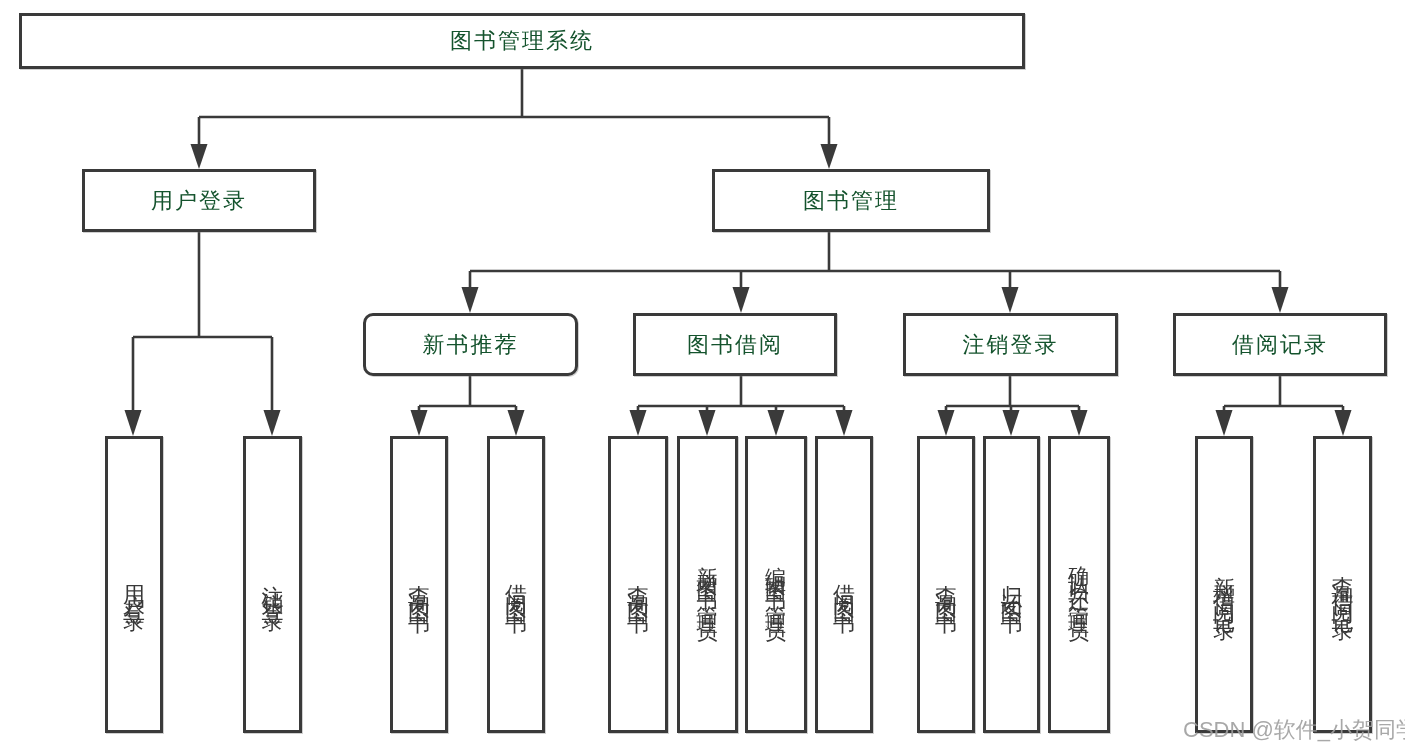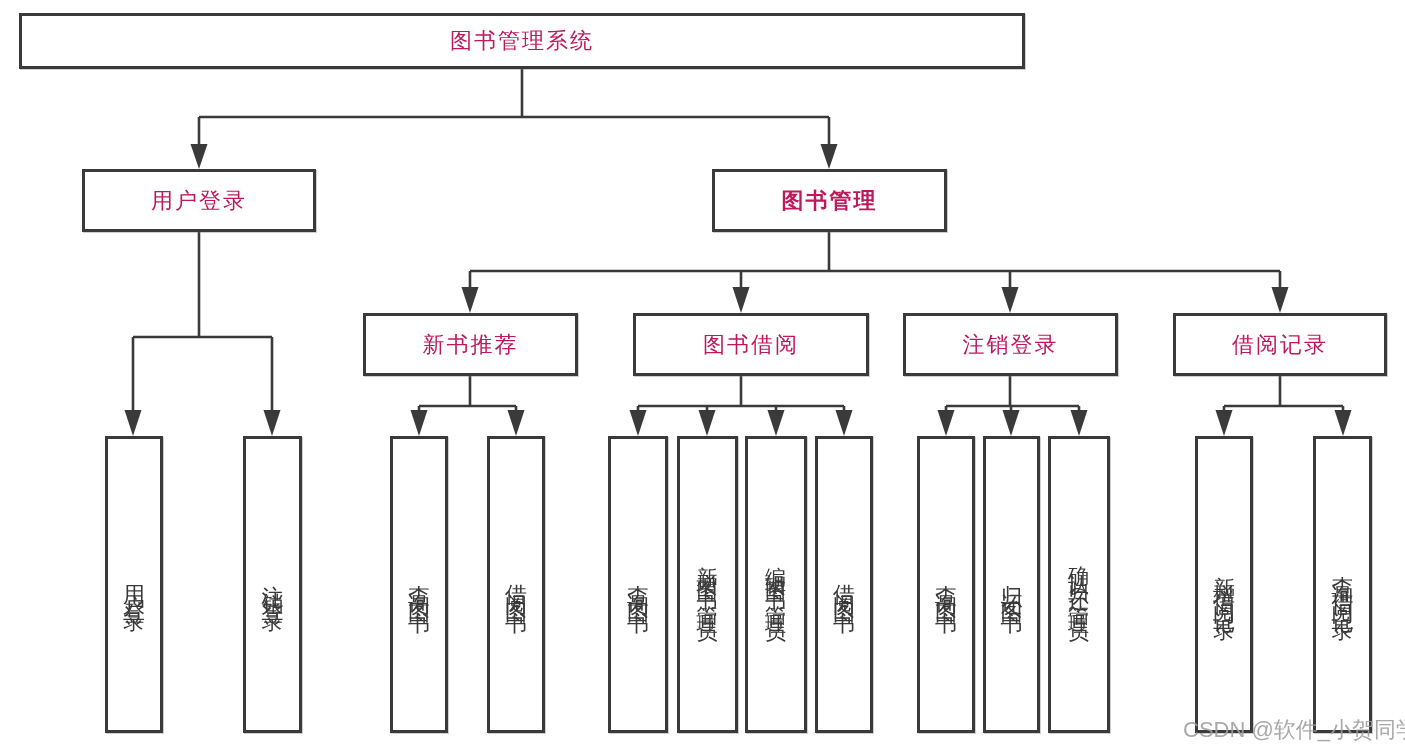--- a/index.html
+++ b/index.html
@@ -23,21 +23,21 @@
     height: 747px;
   }
   .node {
     position: absolute;
     box-sizing: border-box;
     border: 3px solid #3a3a3a;
     background: #ffffff;
     display: flex;
     align-items: center;
     justify-content: center;
-    color: #be185d;
+    color: #14532d;
     font-size: 22px;
     letter-spacing: 2px;
     box-shadow: 1px 1px 0 rgba(120,120,120,0.35);
   }
   .leaf {
     position: absolute;
     box-sizing: border-box;
     border: 3px solid #3a3a3a;
     background: #ffffff;
     display: flex;
@@ -47,24 +47,24 @@
     text-orientation: mixed;
     color: #383838;
     font-size: 22px;
     letter-spacing: 9px;
     line-height: 1;
     box-shadow: 1px 1px 0 rgba(120,120,120,0.35);
   }
   
   .root-box  { left: 19px;   top: 13px;  width: 1006px; height: 56px; }
   .l2-a      { left: 82px;   top: 169px; width: 234px;  height: 63px; }
-  .l2-b      { left: 712px;  top: 169px; width: 235px;  height: 63px; font-weight: bold; }
+  .l2-b      { left: 712px;  top: 169px; width: 278px;  height: 63px; }
   .l3        { top: 313px; height: 63px; }
-  .l3-a      { left: 363px;  width: 215px; }
-  .l3-b      { left: 633px;  width: 236px; }
+  .l3-a      { left: 363px;  width: 215px; border-radius: 10px; }
+  .l3-b      { left: 633px;  width: 204px; }
   .l3-c      { left: 903px;  width: 215px; }
   .l3-d      { left: 1173px; width: 214px; }
   .leaf      { top: 436px; height: 297px; }
   .lf-1a { left: 105px;  width: 58px; }
   .lf-1b { left: 243px;  width: 59px; }
   .lf-2a { left: 390px;  width: 58px; }
   .lf-2b { left: 487px;  width: 58px; }
   .lf-3a { left: 608px;  width: 60px; }
   .lf-3b { left: 677px;  width: 61px; font-size: 21px; letter-spacing: 8px; }
   .lf-3c { left: 745px;  width: 62px; font-size: 21px; letter-spacing: 8px; }

